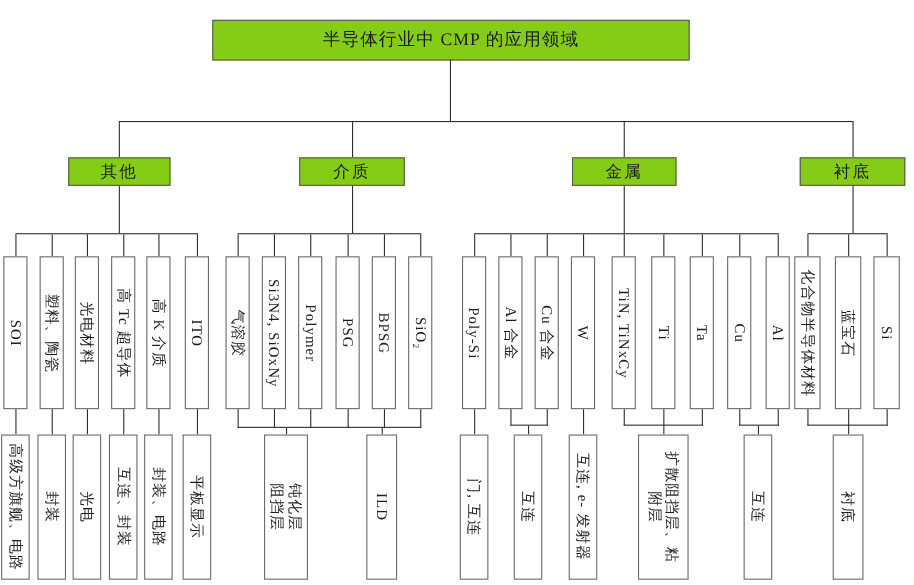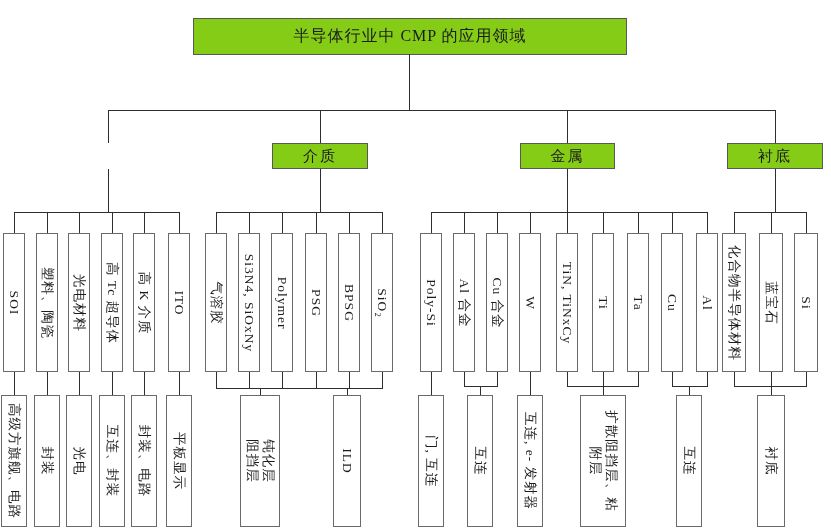--- a/index.html
+++ b/index.html
@@ -32,20 +32,23 @@
     <span>半导体行业中 CMP 的应用领域</span>
   </div>
 
   <i class="ln" style="left:409px;top:54px;width:1px;height:57px;"></i>
   <i class="ln" style="left:108px;top:110px;width:668px;height:1px;"></i>
   <i class="ln" style="left:108px;top:111px;width:1px;height:32px;"></i>
   <i class="ln" style="left:320px;top:111px;width:1px;height:32px;"></i>
   <i class="ln" style="left:567px;top:111px;width:1px;height:32px;"></i>
   <i class="ln" style="left:775px;top:111px;width:1px;height:32px;"></i>
 
+  <div class="box hdr" style="left:62px;width:93px;">
+    <span>其他</span>
+  </div>
   <div class="box hdr" style="left:272px;width:96px;">
     <span>介质</span>
   </div>
   <div class="box hdr" style="left:520px;width:95px;">
     <span>金属</span>
   </div>
   <div class="box hdr" style="left:727px;width:96px;">
     <span>衬底</span>
   </div>
 

